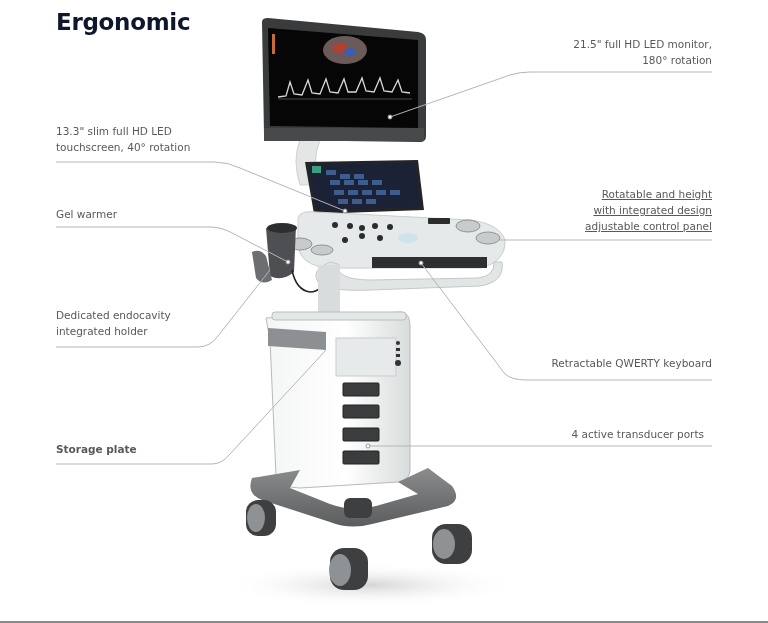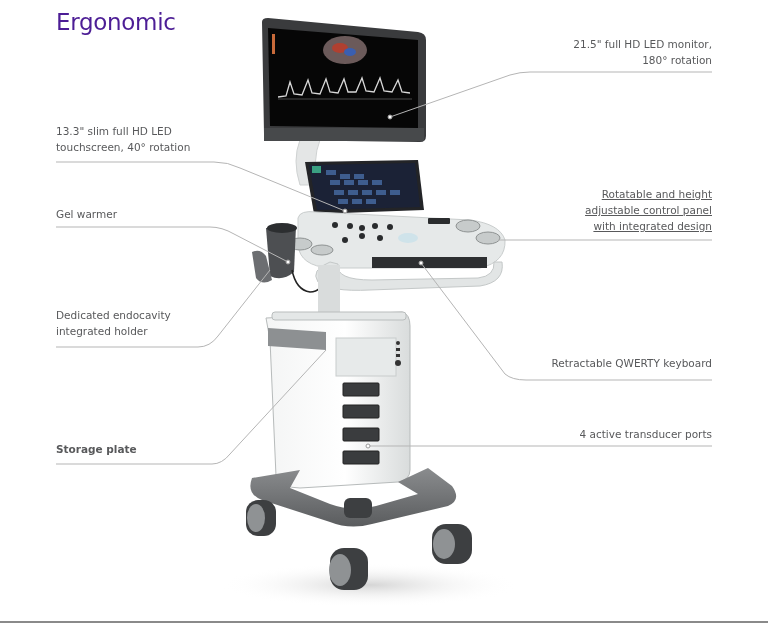--- a/index.html
+++ b/index.html
@@ -1,19 +1,19 @@
 <!DOCTYPE html>
 <html><head>
 <meta charset="utf-8">
 <style>
   html, body { margin: 0; padding: 0; background: #ffffff; }
   body { width: 768px; height: 623px; position: relative; overflow: hidden;
          font-family: "DejaVu Sans", sans-serif; color: #555; }
-  .title { position: absolute; left: 56px; top: 6px; font-size: 23px; font-weight: normal;
-           line-height: 32px; color: #4c1d95; letter-spacing: -0.3px; }
+  .title { position: absolute; left: 56px; top: 6px; font-size: 23px; font-weight: bold;
+           line-height: 32px; color: #0f172a; letter-spacing: -0.3px; }
   .label { position: absolute; font-size: 10.5px; line-height: 16px; color: #58595b; }
   .label.right { text-align: right; }
   svg.lines { position: absolute; left: 0; top: 0; }
   .bottom-rule { position: absolute; left: 0; right: 0; bottom: 0; height: 2px; background: #8a8a8a; }
   .machine { position: absolute; left: 0; top: 0; }
 </style>
 </head>
 <body>
 
 <div class="title">
@@ -180,34 +180,34 @@
   <div>13.3" slim full HD LED</div>
   <div>touchscreen, 40° rotation</div>
 </div>
 
 <div class="label" style="left:56px; top:206px;">
   <div>Gel warmer</div>
 </div>
 
 <div class="label right" style="right:56px; top:186px;text-decoration:underline;">
   <div>Rotatable and height</div>
+  <div>with integrated design</div>
   <div>adjustable control panel</div>
-  <div>with integrated design</div>
 </div>
 
 <div class="label" style="left:56px; top:307px;">
   <div>Dedicated endocavity</div>
   <div>integrated holder</div>
 </div>
 
 <div class="label right" style="right:56px; top:355px;text-align:right;">
   <div>Retractable QWERTY keyboard</div>
 </div>
 
 <div class="label" style="left:56px; top:441px;font-weight:bold;">
   <div>Storage plate</div>
 </div>
 
-<div class="label right" style="right:56px; top:426px;">
+<div class="label right" style="right:64px; top:426px;">
   <div>4 active transducer ports</div>
 </div>
 
 <div class="bottom-rule"></div>
 
 </body></html>

